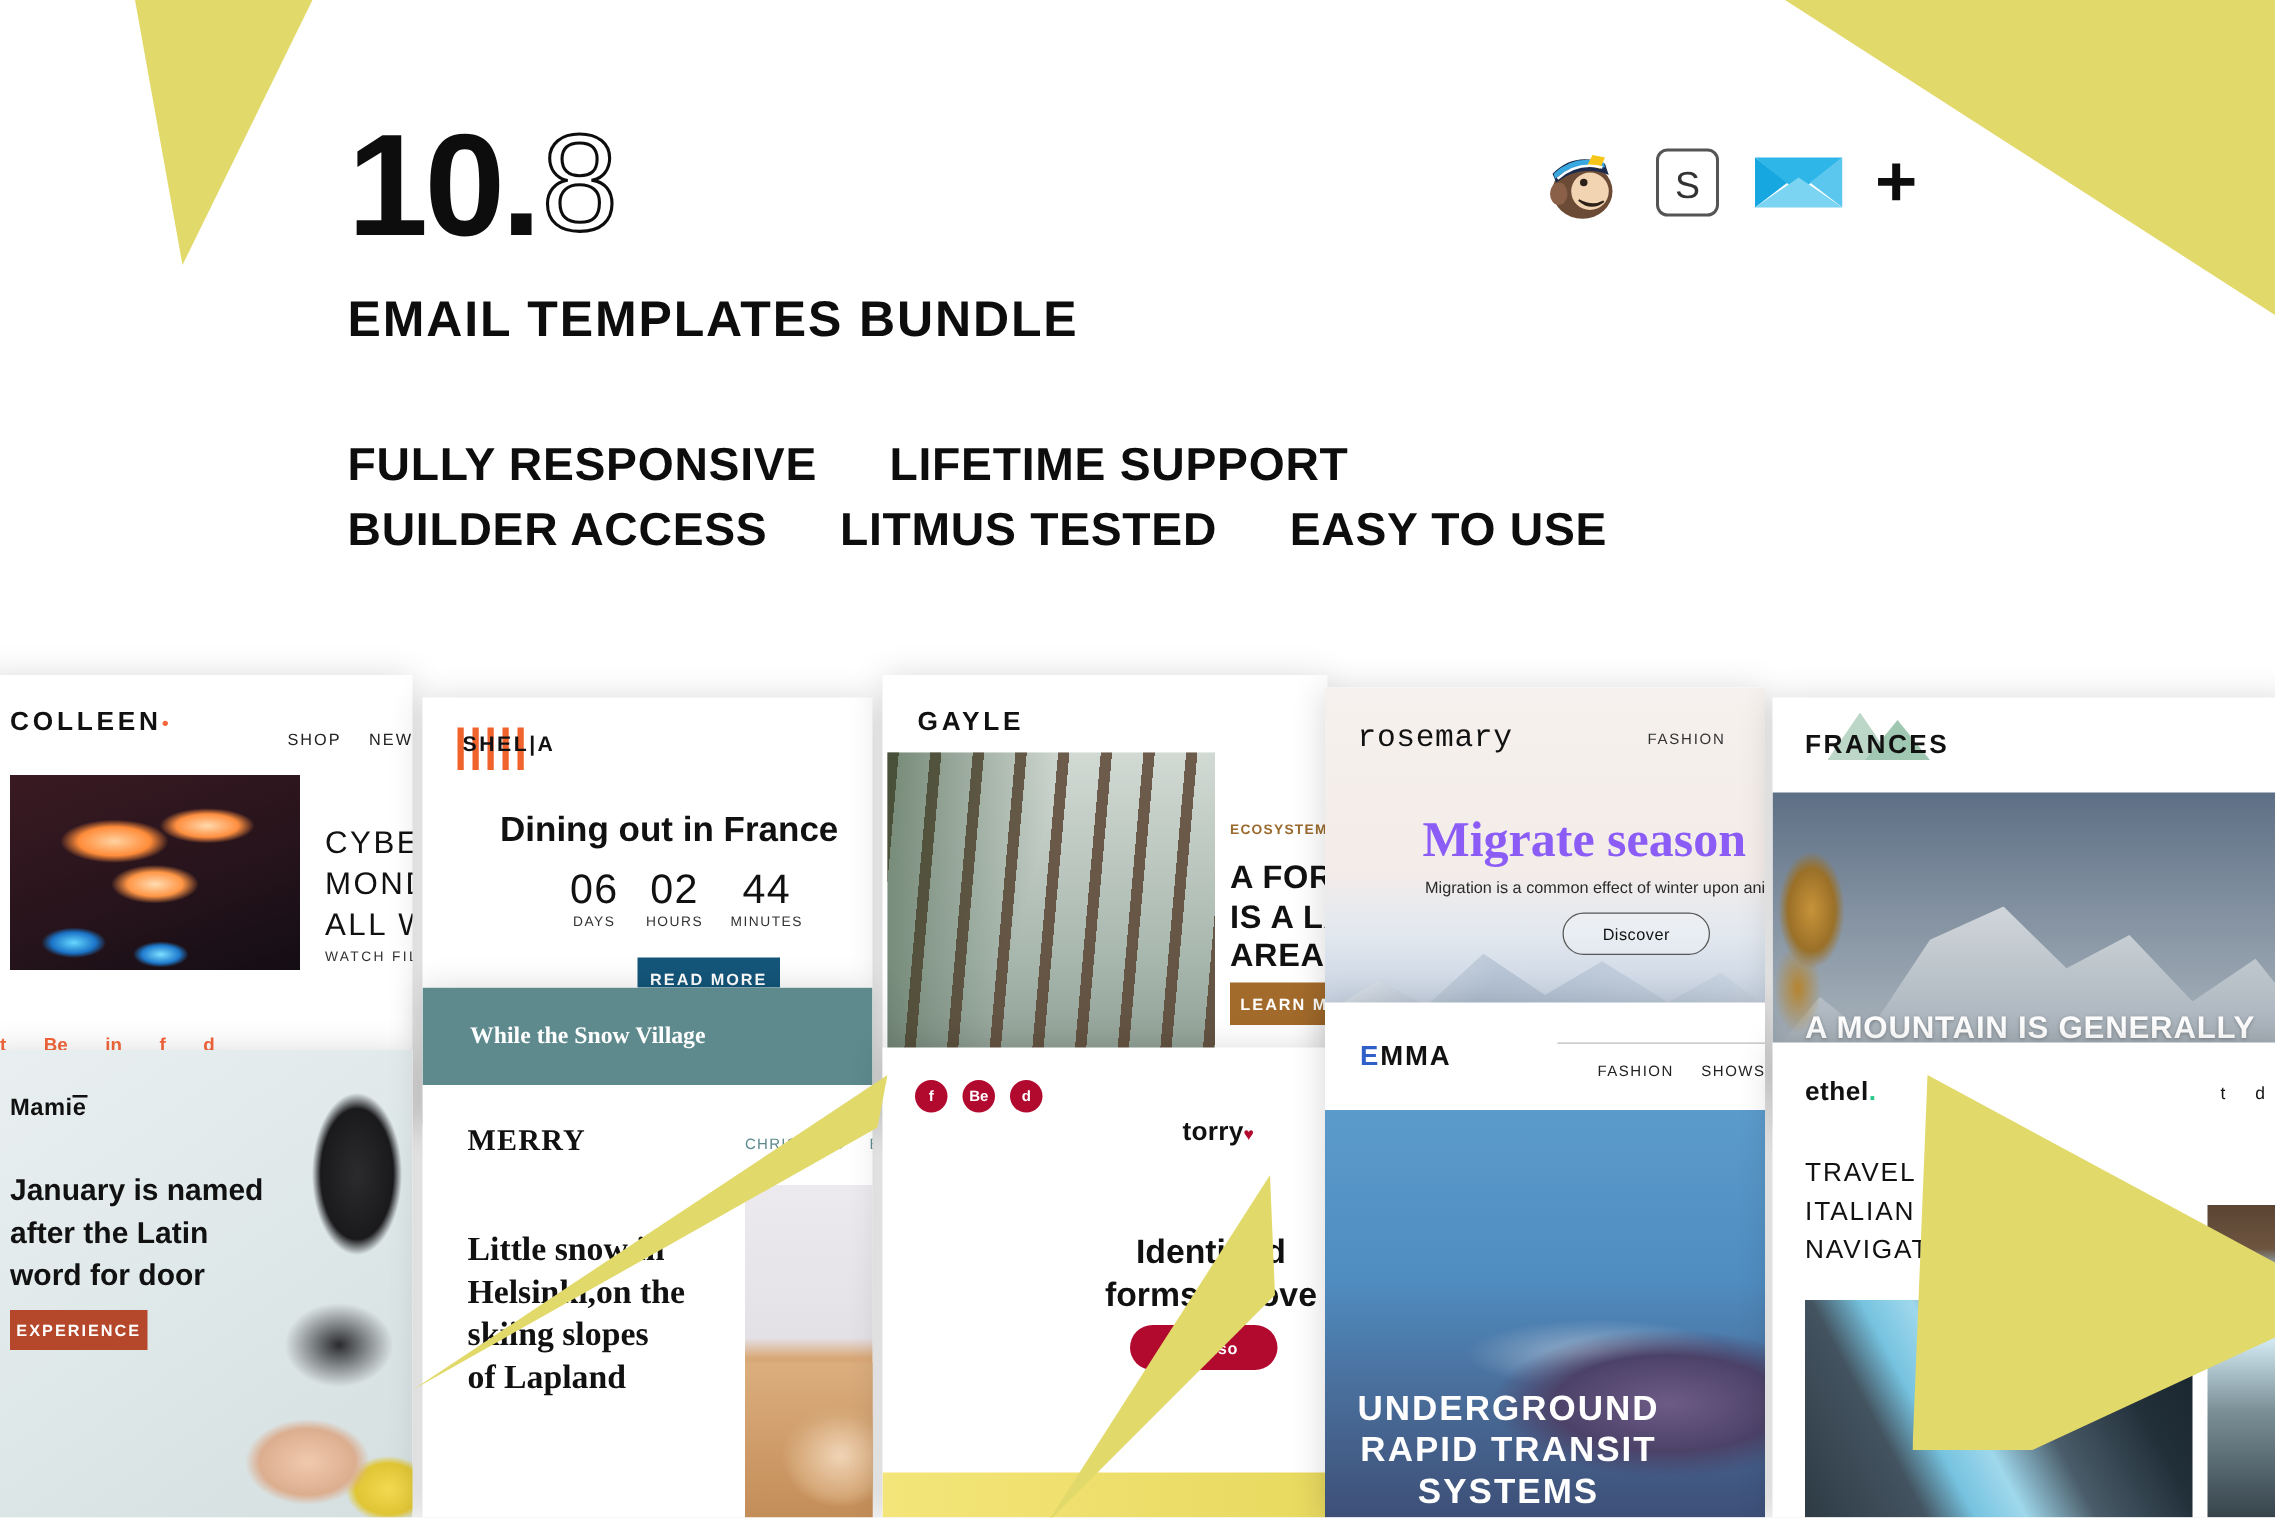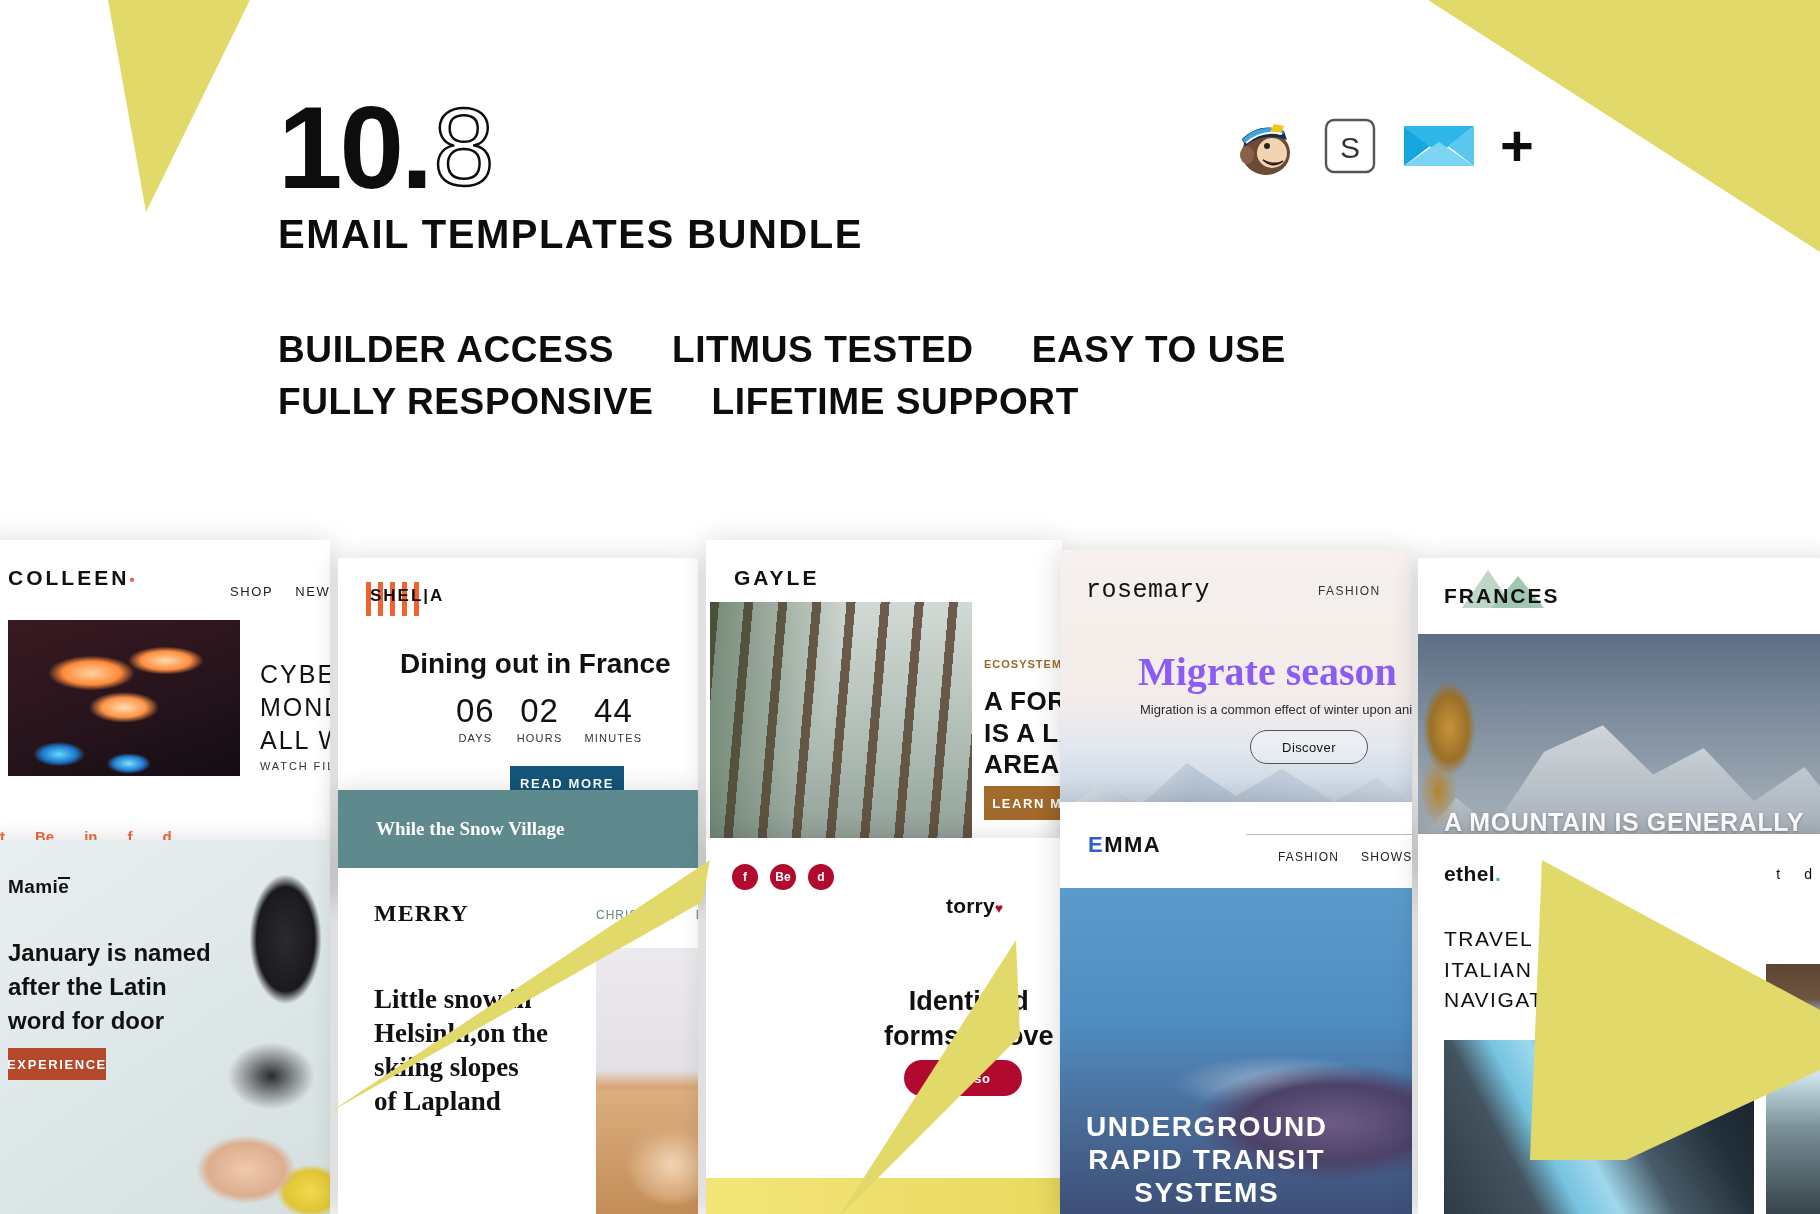--- a/index.html
+++ b/index.html
@@ -24,21 +24,21 @@
   }
   .v-dot {
     font-size: 116px; font-weight: 700; line-height: 0.9; color: #0d0d0d;
   }
   .v-minor {
     font-size: 110px; line-height: 0.93; color: #0d0d0d;
     -webkit-text-stroke: 2.5px #0d0d0d; color: transparent;
     font-weight: 400;
   }
   .subtitle {
-    margin-top: 12px;
+    margin-top: 34px;
     font-size: 40px; font-weight: 700; letter-spacing: 1.5px; color: #0d0d0d;
   }
 
   .features { margin-top: 72px; }
   .feature-row { display: flex; align-items: baseline; margin-bottom: 10px; }
   .feature {
     font-size: 37px; font-weight: 700; letter-spacing: 0.6px; color: #0d0d0d;
     margin-right: 58px; white-space: nowrap;
   }
 
@@ -253,21 +253,21 @@
   }
   #mamie-logo .bar {
     display: inline-block; width: 12px; height: 2px; background: #111;
     position: relative; top: -14px; left: -11px;
   }
   #mamie-head { position: absolute; left: 26px; top: 96px; }
   #mamie-head .l {
     font-size: 24px; font-weight: 700; color: #111; line-height: 1.42; white-space: nowrap;
   }
   #mamie-btn {
-    position: absolute; left: 26px; top: 208px; width: 98px; height: 32px;
+    position: absolute; left: 26px; top: 208px; width: 110px; height: 32px;
     background: #b5472a;
   }
 
   
   #card-merry { left: 338px; top: 250px; width: 360px; height: 424px; }
   #merry-bar {
     position: absolute; left: 0; top: 0; width: 100%; height: 78px; background: #5e8a8d;
   }
   #merry-bar-text {
     position: absolute; left: 38px; top: 28px;
@@ -414,27 +414,27 @@
 <div class="hero">
   <div class="version-line">
     <span class="v-major">10</span>
     <span class="v-dot">.</span>
     <span class="v-minor">8</span>
   </div>
   <div class="subtitle">EMAIL TEMPLATES BUNDLE</div>
 
   <div class="features">
     <div class="feature-row">
+      <span class="feature">FULLY RESPONSIVE</span>
+      <span class="feature">LIFETIME SUPPORT</span>
+    </div>
+    <div class="feature-row">
       <span class="feature">BUILDER ACCESS</span>
       <span class="feature">LITMUS TESTED</span>
       <span class="feature">EASY TO USE</span>
-    </div>
-    <div class="feature-row">
-      <span class="feature">FULLY RESPONSIVE</span>
-      <span class="feature">LIFETIME SUPPORT</span>
     </div>
   </div>
 </div>
 
 <div class="platforms">
   <span class="plat">
     <svg width="66" height="62" viewBox="0 0 66 62">
       <ellipse cx="36" cy="38" rx="24" ry="22" fill="#6b4a36"></ellipse>
       <ellipse cx="17" cy="40" rx="7" ry="9" fill="#8a6048"></ellipse>
       <ellipse cx="42" cy="38" rx="15" ry="15" fill="#f2d3b2"></ellipse>

